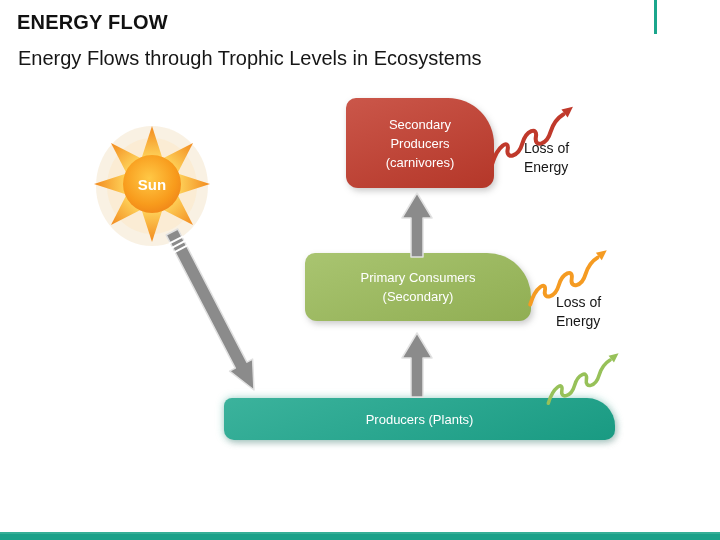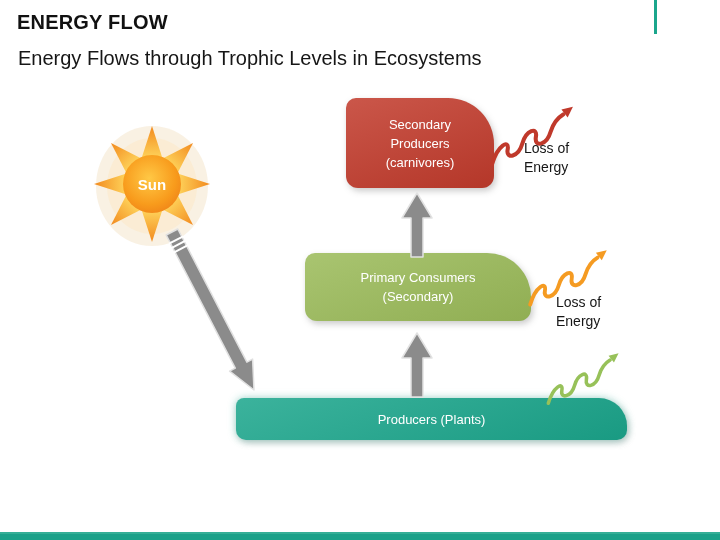--- a/index.html
+++ b/index.html
@@ -21,21 +21,21 @@
   .level-box{
     display:flex;align-items:center;justify-content:center;text-align:center;
     color:#fff;font-size:13px;line-height:19px;
     box-shadow:2px 3px 6px rgba(140,140,140,.45);
     background-image:linear-gradient(160deg,rgba(255,255,255,.14),rgba(0,0,0,.07));
   }
   .level-box .line{display:block;}
   .box-secondary{left:346px;top:98px;width:148px;height:90px;background-color:#C23B2C;border-radius:10px 46px 12px 12px;}
   .box-primary{left:305px;top:253px;width:226px;height:68px;background-color:#9BBB59;border-radius:10px 44px 12px 12px;}
   .box-producers{left:224px;top:398px;width:391px;height:42px;background-color:#1BA68C;border-radius:8px 28px 10px 10px;
-                 box-shadow:0 0 9px rgba(27,166,140,.4),2px 3px 6px rgba(140,140,140,.4);margin-left:12px;}
+                 box-shadow:0 0 9px rgba(27,166,140,.4),2px 3px 6px rgba(140,140,140,.4);}
 
   
   .loss-label{width:60px;text-align:left;font-size:14px;line-height:19px;color:#161616;}
   .loss-secondary{left:524px;top:139px;}
   .loss-primary{left:556px;top:293px;}
 
   svg{display:block;}
 </style>
 </head>
 <body>

